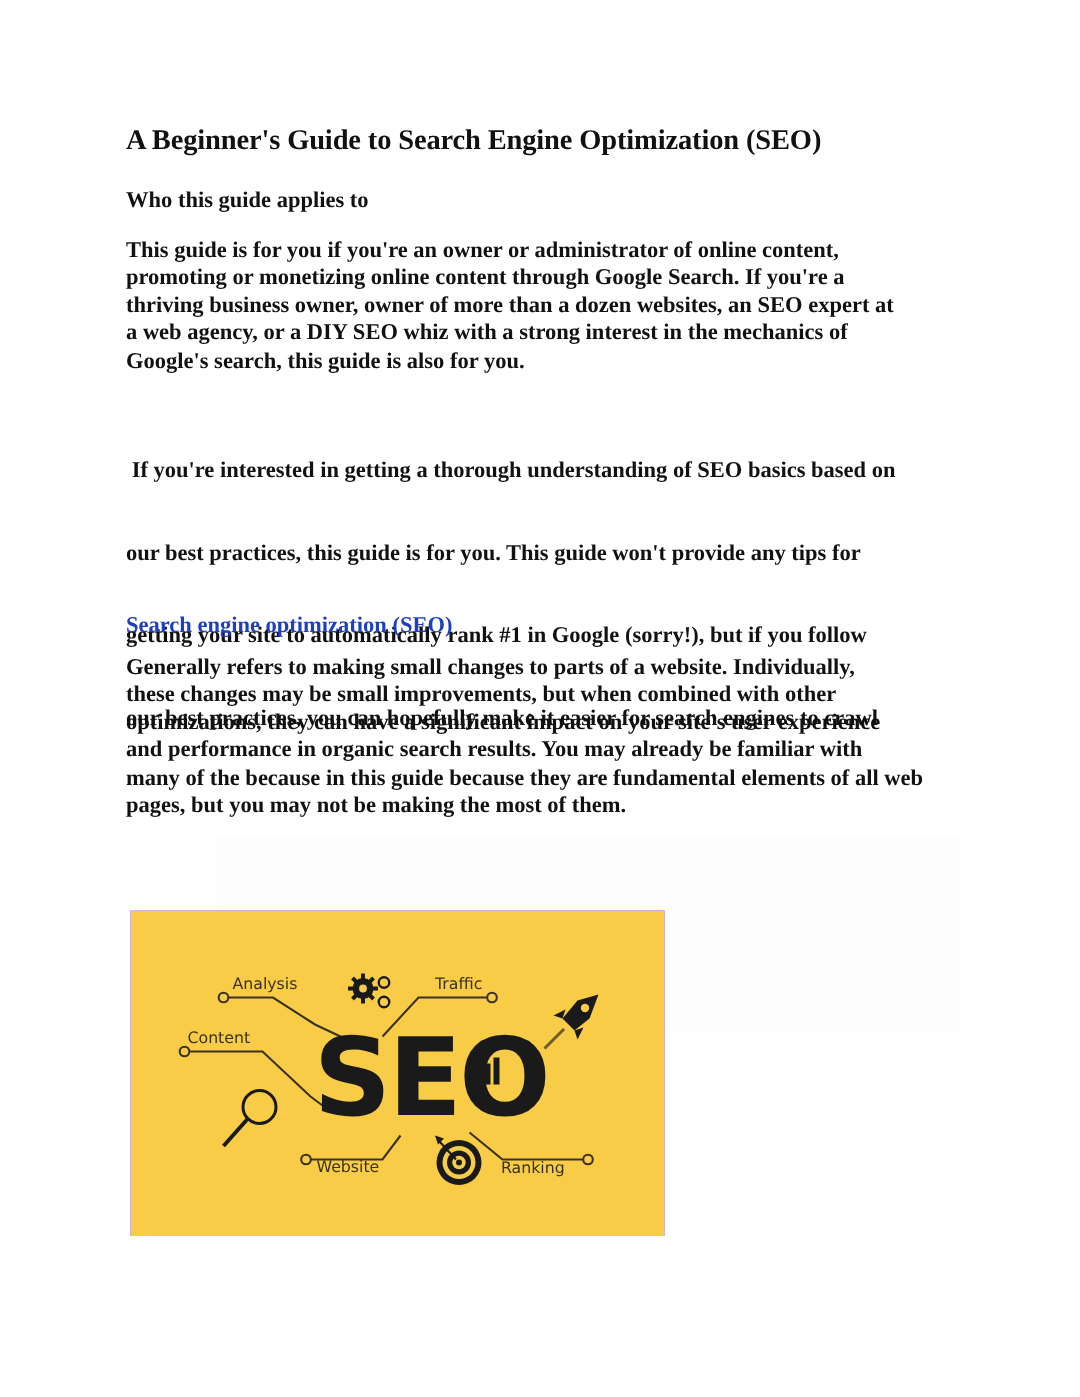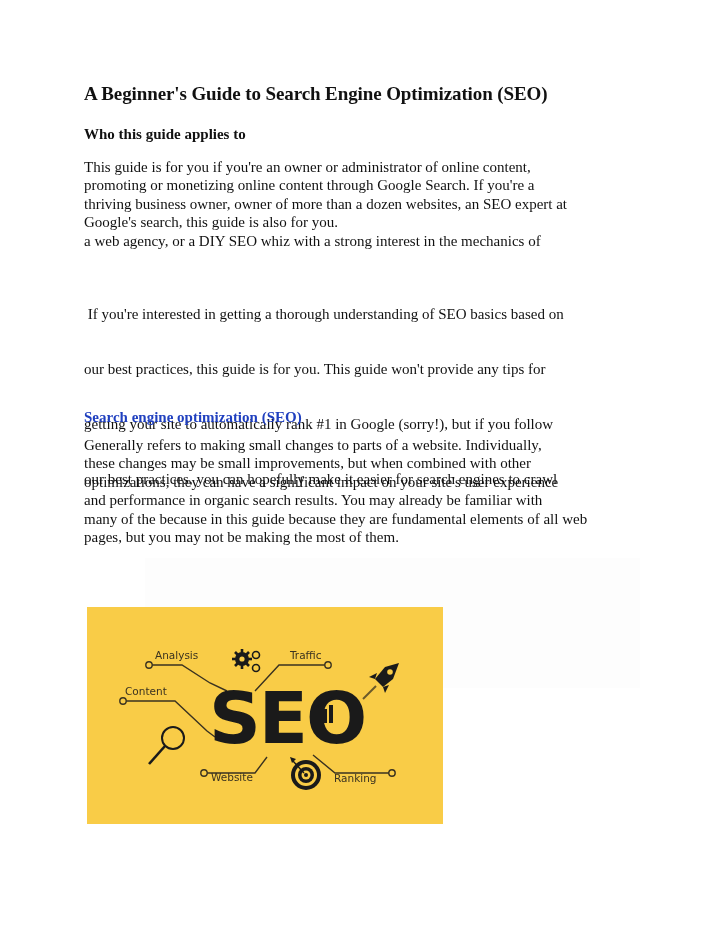--- a/index.html
+++ b/index.html
@@ -37,21 +37,21 @@
       margin: 0;
       font-size: 15px;
       font-weight: bold;
     }
     .para {
       position: absolute;
       left: 84px;
       width: 560px;
       margin: 0;
       font-size: 15px;
-      font-weight: normal;
+      font-weight: bold;
       line-height: 18.4px;
     }
     .line { display: block; white-space: nowrap; }
     #p1 { top: 158px; }
     #p2 { top: 268px; }
     #p3 { top: 436px; }
     .section-link {
       position: absolute;
       left: 84px;
       top: 409px;
@@ -85,22 +85,22 @@
 <div class="page">
 
   <h1 class="title">A Beginner's Guide to Search Engine Optimization (SEO)</h1>
 
   <h2 class="subhead">Who this guide applies to</h2>
 
   <p class="para" id="p1">
     <span class="line">This guide is for you if you're an owner or administrator of online content,</span>
     <span class="line">promoting or monetizing online content through Google Search. If you're a</span>
     <span class="line">thriving business owner, owner of more than a dozen websites, an SEO expert at</span>
+    <span class="line">a web agency, or a DIY SEO whiz with a strong interest in the mechanics of</span>
     <span class="line">Google's search, this guide is also for you.</span>
-    <span class="line">a web agency, or a DIY SEO whiz with a strong interest in the mechanics of</span>
   </p>
 
   <p class="para" id="p2" style="white-space:pre;">
     <span class="line" style="white-space:pre;"> If you're interested in getting a thorough understanding of SEO basics based on</span>
     <span class="line">our best practices, this guide is for you. This guide won't provide any tips for</span>
     <span class="line">getting your site to automatically rank #1 in Google (sorry!), but if you follow</span>
     <span class="line">our best practices, you can hopefully make it easier for search engines to crawl</span>
   </p>
 
   <a class="section-link">Search engine optimization (SEO)</a>

